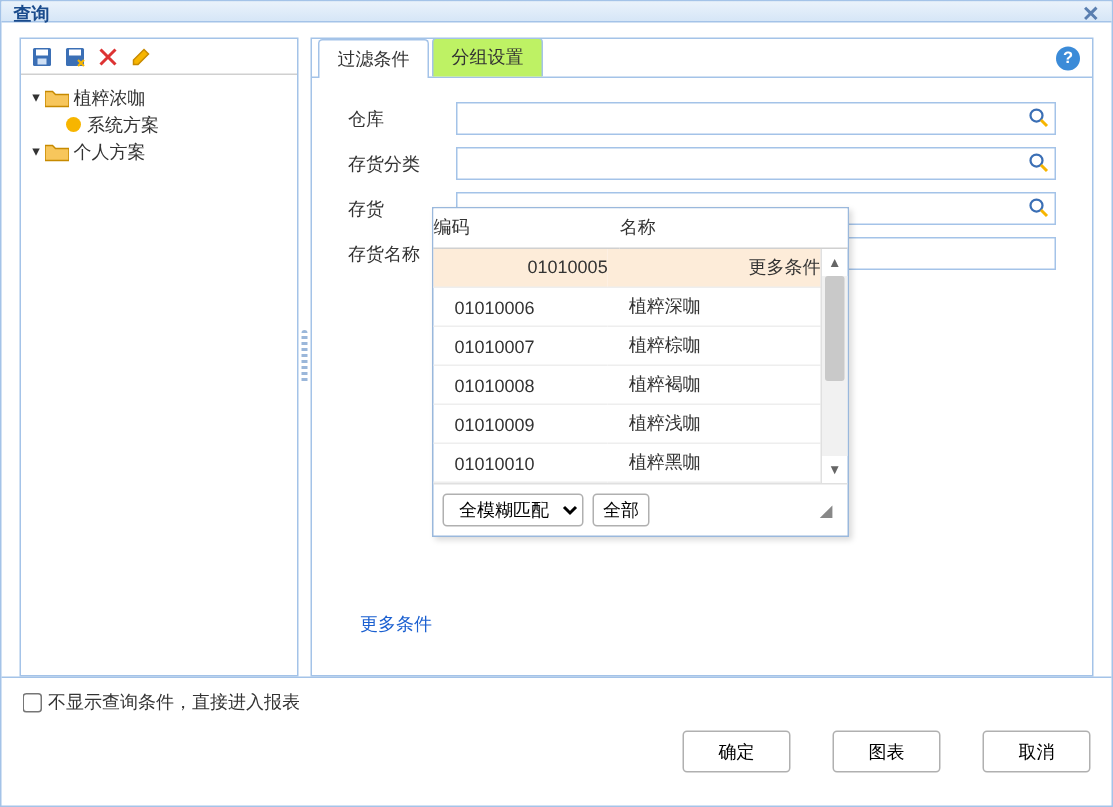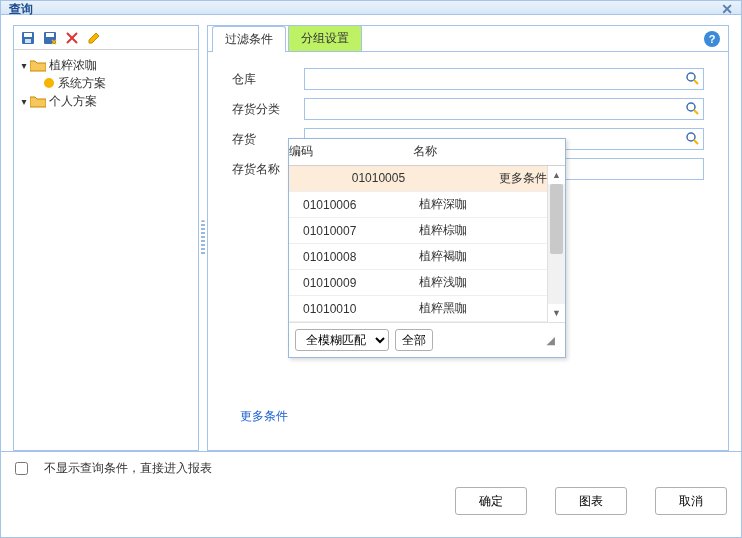--- a/index.html
+++ b/index.html
@@ -39,21 +39,21 @@
 .dropdown-panel td { height: 26px; border-bottom: 1px solid #eee; padding-left: 14px; }
 .dropdown-panel tr.sel td { background: #fdecd9; text-align: right; }
 .dd-scroll { width: 18px; border-left: 1px solid #e0e0e0; display: flex; flex-direction: column; align-items: center; }
 .dd-scroll .arr { height: 18px; display: flex; align-items: center; justify-content: center; width: 100%; color: #666; font-size: 9px; cursor: pointer; }
 .dd-scroll .track { flex: 1; width: 100%; background: #f1f1f1; position: relative; }
 .dd-scroll .thumb { position: absolute; top: 0; left: 2px; right: 2px; height: 70px; background: #c9c9c9; border-radius: 2px; }
 .dropdown-footer { display: flex; gap: 6px; padding: 6px; border-top: 1px solid #e0e0e0; align-items: center; }
 .dropdown-footer select, .dropdown-footer button { height: 22px; font-size: 12px; border: 1px solid #b0b0b0; background: #fff; border-radius: 3px; padding: 0 6px; cursor: pointer; }
 .dropdown-footer .expand { margin-left: auto; color: #888; cursor: pointer; font-size: 11px; padding-right: 4px; }
 .bottom { border-top: 1px solid #a4c3e8; padding: 8px 14px 14px 14px; }
-.checkbox-row { display: flex; align-items: center; gap: 16px; margin-bottom: 10px; }
+.checkbox-row { display: flex; align-items: center; gap: 4px; margin-bottom: 10px; }
 .buttons { display: flex; justify-content: flex-end; gap: 28px; }
 .buttons button { width: 72px; height: 28px; border: 1px solid #b0b0b0; background: #fff; border-radius: 3px; cursor: pointer; font-size: 12px; }
 svg { display: block; }
 </style>
 </head>
 <body>
 
 <div class="dialog">
   <div class="titlebar">
     <span>查询</span>

